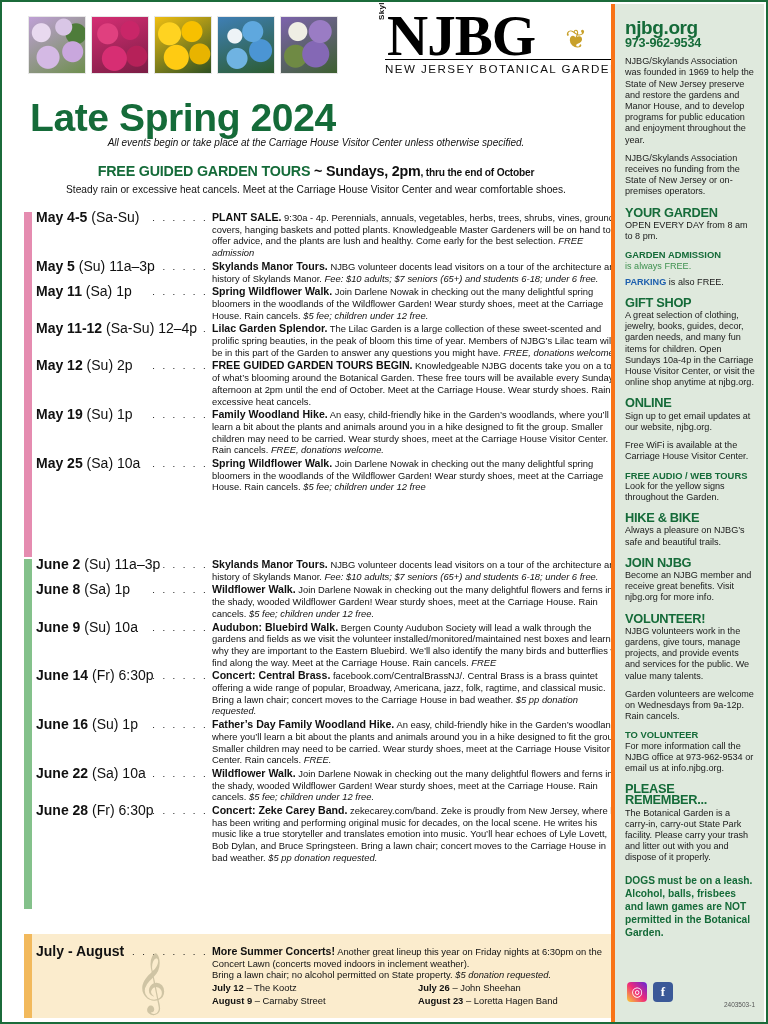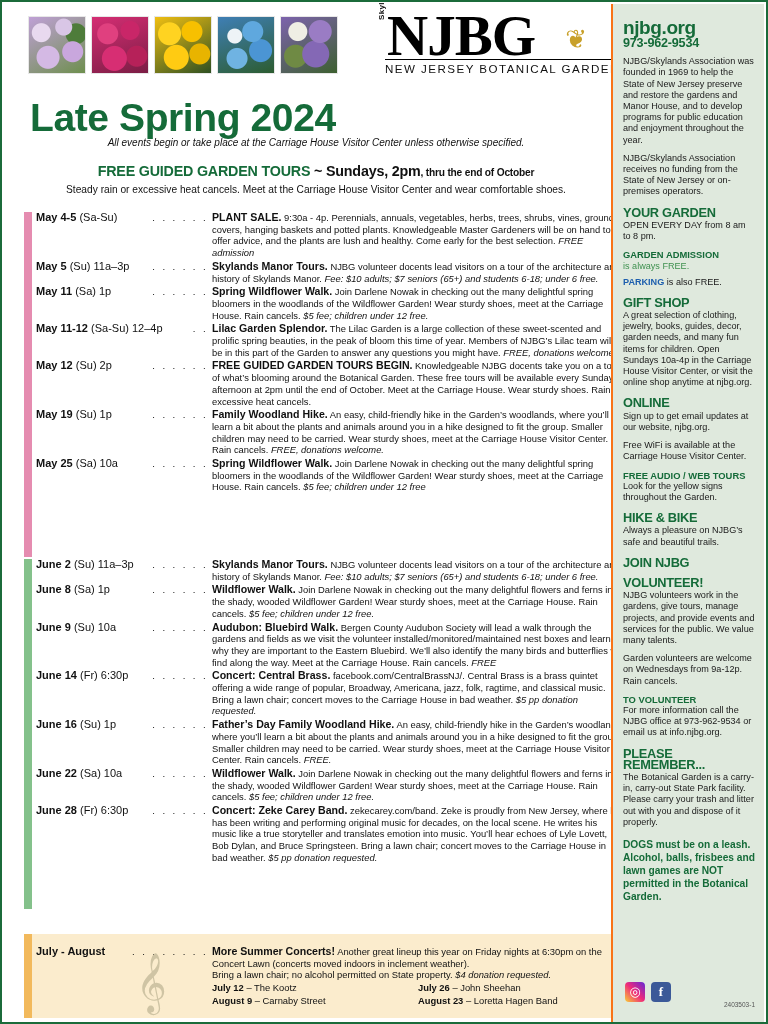--- a/index.html
+++ b/index.html
@@ -202,21 +202,21 @@
     align-items: flex-start;
     font-size: 9.4px;
     line-height: 11.7px;
     color: #111;
     margin-bottom: 2px;
   }
   .ev .date {
     width: 112px;
     flex: 0 0 112px;
     white-space: nowrap;
-    font-size: 11px;
+    font-size: 14px;
   }
   .ev .date b { font-weight: bold; }
   .ev .dots {
     flex: 0 0 auto;
     width: 60px;
     overflow: hidden;
     white-space: nowrap;
     letter-spacing: 2.4px;
     color: #111;
     font-size: 9.6px;
@@ -254,21 +254,21 @@
   .concert-grid b { font-weight: bold; }
   
   .sidebar {
     position: absolute;
     right: 2px;
     top: 2px;
     width: 153px;
     height: 1020px;
     box-sizing: border-box;
     background: #dfe9dd;
-    border-left: 2px solid #f97316;
+    border-left: 4px solid #f97316;
     padding: 14px 9px 8px 10px;
     font-size: 9.1px;
     line-height: 11.2px;
     color: #1a1a1a;
   }
   .sb-url {
     font-size: 19px;
     font-weight: bold;
     color: #156b39;
     letter-spacing: -.4px;
@@ -444,21 +444,21 @@
             </div>
           </div>
         </div>
         <div class="group summer" style="top: 930px; height: 84px; background: rgb(251, 236, 205);">
           <div class="bar" style="background: rgb(242, 185, 92);"></div>
           <div class="clef">𝄞</div>
           <div class="events" style="padding-top: 12px;">
             <div class="ev">
               <div class="date"><b>July - August</b></div>
               <div class="dots">. . . . . . . . . . . .</div>
-              <div class="body"><span class="ttl">More Summer Concerts!</span><span> Another great lineup this year on Friday nights at 6:30pm on the Concert Lawn (concerts moved indoors in inclement weather).</span><div><span>Bring a lawn chair; no alcohol permitted on State property. </span><span class="it">$4 donation requested.</span></div><div class="concert-grid">
+              <div class="body"><span class="ttl">More Summer Concerts!</span><span> Another great lineup this year on Friday nights at 6:30pm on the Concert Lawn (concerts moved indoors in inclement weather).</span><div><span>Bring a lawn chair; no alcohol permitted on State property. </span><span class="it">$5 donation requested.</span></div><div class="concert-grid">
                   <div class="cg-col">
                     <div><b>July 12</b><span> – The Kootz</span></div>
                     <div><b>August 9</b><span> – Carnaby Street</span></div>
                   </div>
                   <div class="cg-col">
                     <div><b>July 26</b><span> – John Sheehan</span></div>
                     <div><b>August 23</b><span> – Loretta Hagen Band</span></div>
                   </div>
                 </div></div>
             </div>
@@ -489,20 +489,21 @@
     <div class="sb-h">ONLINE</div>
     <p class="sb-p">Sign up to get email updates at our website, njbg.org.</p>
     <p class="sb-p">Free WiFi is available at the Carriage House Visitor Center.</p>
     <div class="sb-sh">FREE AUDIO / WEB TOURS</div>
     <p class="sb-p">Look for the yellow signs throughout  the Garden.</p>
 
     <div class="sb-h">HIKE &amp; BIKE</div>
     <p class="sb-p">Always a pleasure on NJBG’s safe and beautiful trails.</p>
 
     <div class="sb-h">JOIN NJBG</div>
+    <p class="sb-p">Become an NJBG member and receive great benefits. Visit njbg.org for more info.</p>
 
     <div class="sb-h">VOLUNTEER!</div>
     <p class="sb-p">NJBG volunteers work in the gardens, give tours, manage projects, and provide events and services for the public. We value many talents.</p>
     <p class="sb-p">Garden volunteers are welcome on Wednesdays from 9a-12p. Rain cancels.</p>
     <div class="sb-sh">TO VOLUNTEER</div>
     <p class="sb-p">For more information call the NJBG office at 973-962-9534 or email us at info.njbg.org.</p>
 
     <div class="sb-h">PLEASE REMEMBER...</div>
     <p class="sb-p">The Botanical Garden  is a carry-in, carry-out State Park facility. Please carry your trash and litter out with you and dispose  of it properly.</p>
     <div class="sb-dogs">DOGS must be on a leash. Alcohol, balls, frisbees and lawn games are NOT permitted in the Botanical Garden.</div>

